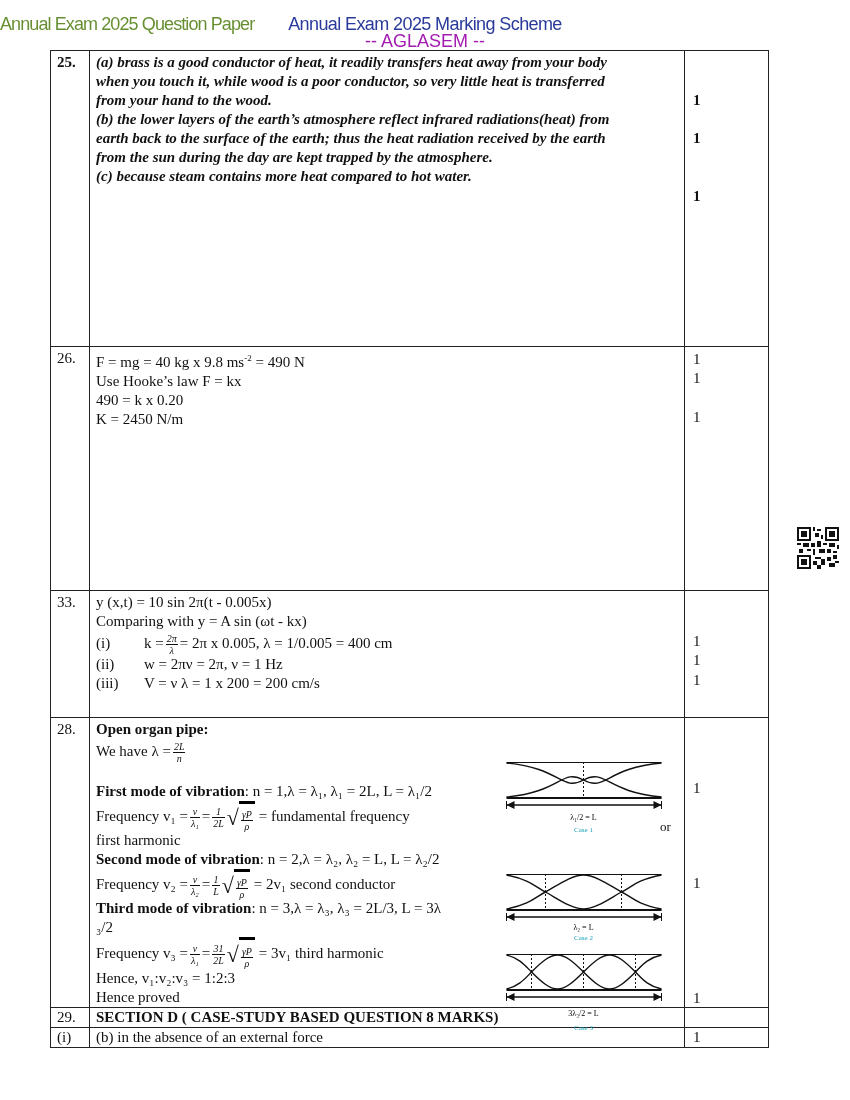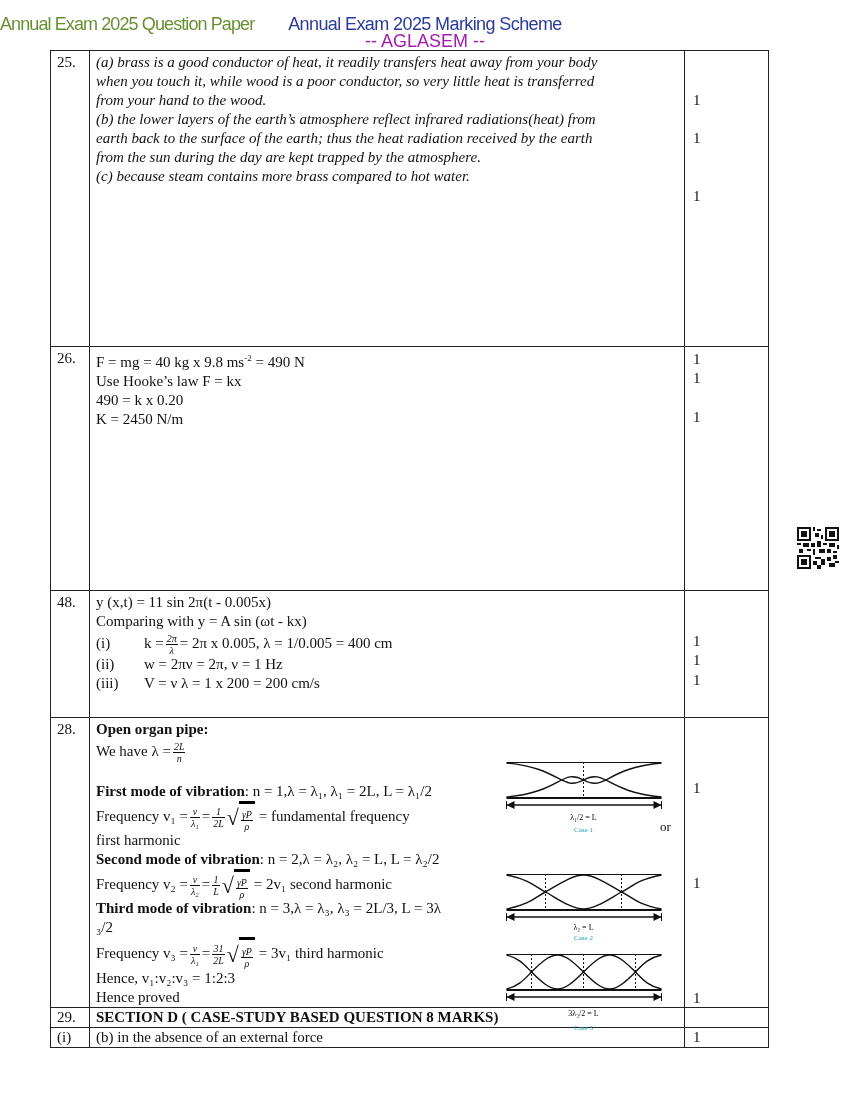--- a/index.html
+++ b/index.html
@@ -40,30 +40,30 @@
 <div class="hdr hdr2">-- AGLASEM --</div>
 
 <table class="ms">
   <colgroup>
       <col class="c1">
       <col class="c2">
       <col class="c3">
     </colgroup>
 
   <tbody>
-      <tr style="height:296px;">
+      <tr style="height:296px;font-weight:bold;">
     <td class="qn">25.</td>
     <td class="ans it">
       <span class="line">(a) brass is a good conductor of heat, it readily transfers heat away from your body</span>
       <span class="line">when you touch it, while wood is a poor conductor, so very little heat is transferred</span>
       <span class="line">from your hand to the wood.</span>
       <span class="line">(b) the lower layers of the earth’s atmosphere reflect infrared radiations(heat) from</span>
       <span class="line">earth back to the surface of the earth; thus the heat radiation received by the earth</span>
       <span class="line">from the sun during the day are kept trapped by the atmosphere.</span>
-      <span class="line">(c) because steam contains more brass compared to hot water.</span>
+      <span class="line">(c) because steam contains more heat compared to hot water.</span>
     </td>
     <td class="mk">
       <span class="mkv" style="top:40px">1</span>
       <span class="mkv" style="top:78px">1</span>
       <span class="mkv" style="top:136px">1</span>
     </td>
   </tr>
 
   <tr style="height:244px;margin-top:22px;">
     <td class="qn">26.</td>
@@ -74,23 +74,23 @@
       <span class="line">K = 2450 N/m</span>
     </td>
     <td class="mk">
       <span class="mkv" style="top:3px">1</span>
       <span class="mkv" style="top:22px">1</span>
       <span class="mkv" style="top:61px">1</span>
     </td>
   </tr>
 
   <tr style="height:127px;">
-    <td class="qn">48.</td>
+    <td class="qn">33.</td>
     <td class="ans">
-      <span class="line">y (x,t) = 11 sin 2π(t - 0.005x)</span>
+      <span class="line">y (x,t) = 10 sin 2π(t - 0.005x)</span>
       <span class="line">Comparing with y = A sin (ωt - kx)</span>
       <span class="line" style="height:24px;line-height:24px">
         <span class="roman">(i)</span><span>k =</span><span class="frac"><span class="n">2π</span><span class="d">λ</span></span><span>= 2π x 0.005, λ = 1/0.005 = 400 cm</span>
       </span>
       <span class="line"><span class="roman">(ii)</span><span>w = 2πν = 2π, ν = 1 Hz</span></span>
       <span class="line"><span class="roman">(iii)</span><span>V = ν λ  = 1 x 200 = 200 cm/s</span></span>
     </td>
     <td class="mk">
       <span class="mkv" style="top:41px">1</span>
       <span class="mkv" style="top:60px">1</span>
@@ -104,21 +104,21 @@
       <span class="line b">Open organ pipe:</span>
       <span class="line" style="height:24px;line-height:24px"><span>We have λ =</span><span class="frac"><span class="n">2L</span><span class="d">n</span></span></span>
       <span class="line" style="height:19px"></span>
       <span class="line"><span class="b">First mode of vibration</span><span>: n = 1,λ = λ₁, λ₁ = 2L, L = λ₁/2</span></span>
       <span class="line" style="height:30px;line-height:30px">
         <span>Frequency v₁ =</span><span class="frac"><span class="n">v</span><span class="d">λ₁</span></span>=<span class="frac"><span class="n">1</span><span class="d">2L</span></span><span class="sqrt"><span class="rad">√</span><span class="in"><span class="frac"><span class="n">γP</span><span class="d">ρ</span></span></span></span> <span>= fundamental frequency</span>
       </span>
       <span class="line">first harmonic</span>
       <span class="line"><span class="b">Second mode of vibration</span><span>: n = 2,λ = λ₂, λ₂ = L, L = λ₂/2</span></span>
       <span class="line" style="height:30px;line-height:30px">
-        <span>Frequency v₂ =</span><span class="frac"><span class="n">v</span><span class="d">λ₂</span></span>=<span class="frac"><span class="n">1</span><span class="d">L</span></span><span class="sqrt"><span class="rad">√</span><span class="in"><span class="frac"><span class="n">γP</span><span class="d">ρ</span></span></span></span> <span>= 2v₁ second harmonic</span>
+        <span>Frequency v₂ =</span><span class="frac"><span class="n">v</span><span class="d">λ₂</span></span>=<span class="frac"><span class="n">1</span><span class="d">L</span></span><span class="sqrt"><span class="rad">√</span><span class="in"><span class="frac"><span class="n">γP</span><span class="d">ρ</span></span></span></span> <span>= 2v₁ second conductor</span>
       </span>
       <span class="line"><span class="b">Third mode of vibration</span><span>: n = 3,λ = λ₃, λ₃ = 2L/3, L = 3λ</span></span>
       <span class="line">₃/2</span>
       <span class="line" style="height:32px;line-height:32px">
         <span>Frequency v₃ =</span><span class="frac"><span class="n">v</span><span class="d">λ₁</span></span>=<span class="frac"><span class="n">31</span><span class="d">2L</span></span><span class="sqrt"><span class="rad">√</span><span class="in"><span class="frac"><span class="n">γP</span><span class="d">ρ</span></span></span></span> <span>= 3v₁ third harmonic</span>
       </span>
       <span class="line">Hence, v₁:v₂:v₃ = 1:2:3</span>
       <span class="line">Hence proved</span>
 
       <svg class="diag" style="top:44px" width="165" height="100" viewBox="0 0 165 100">

